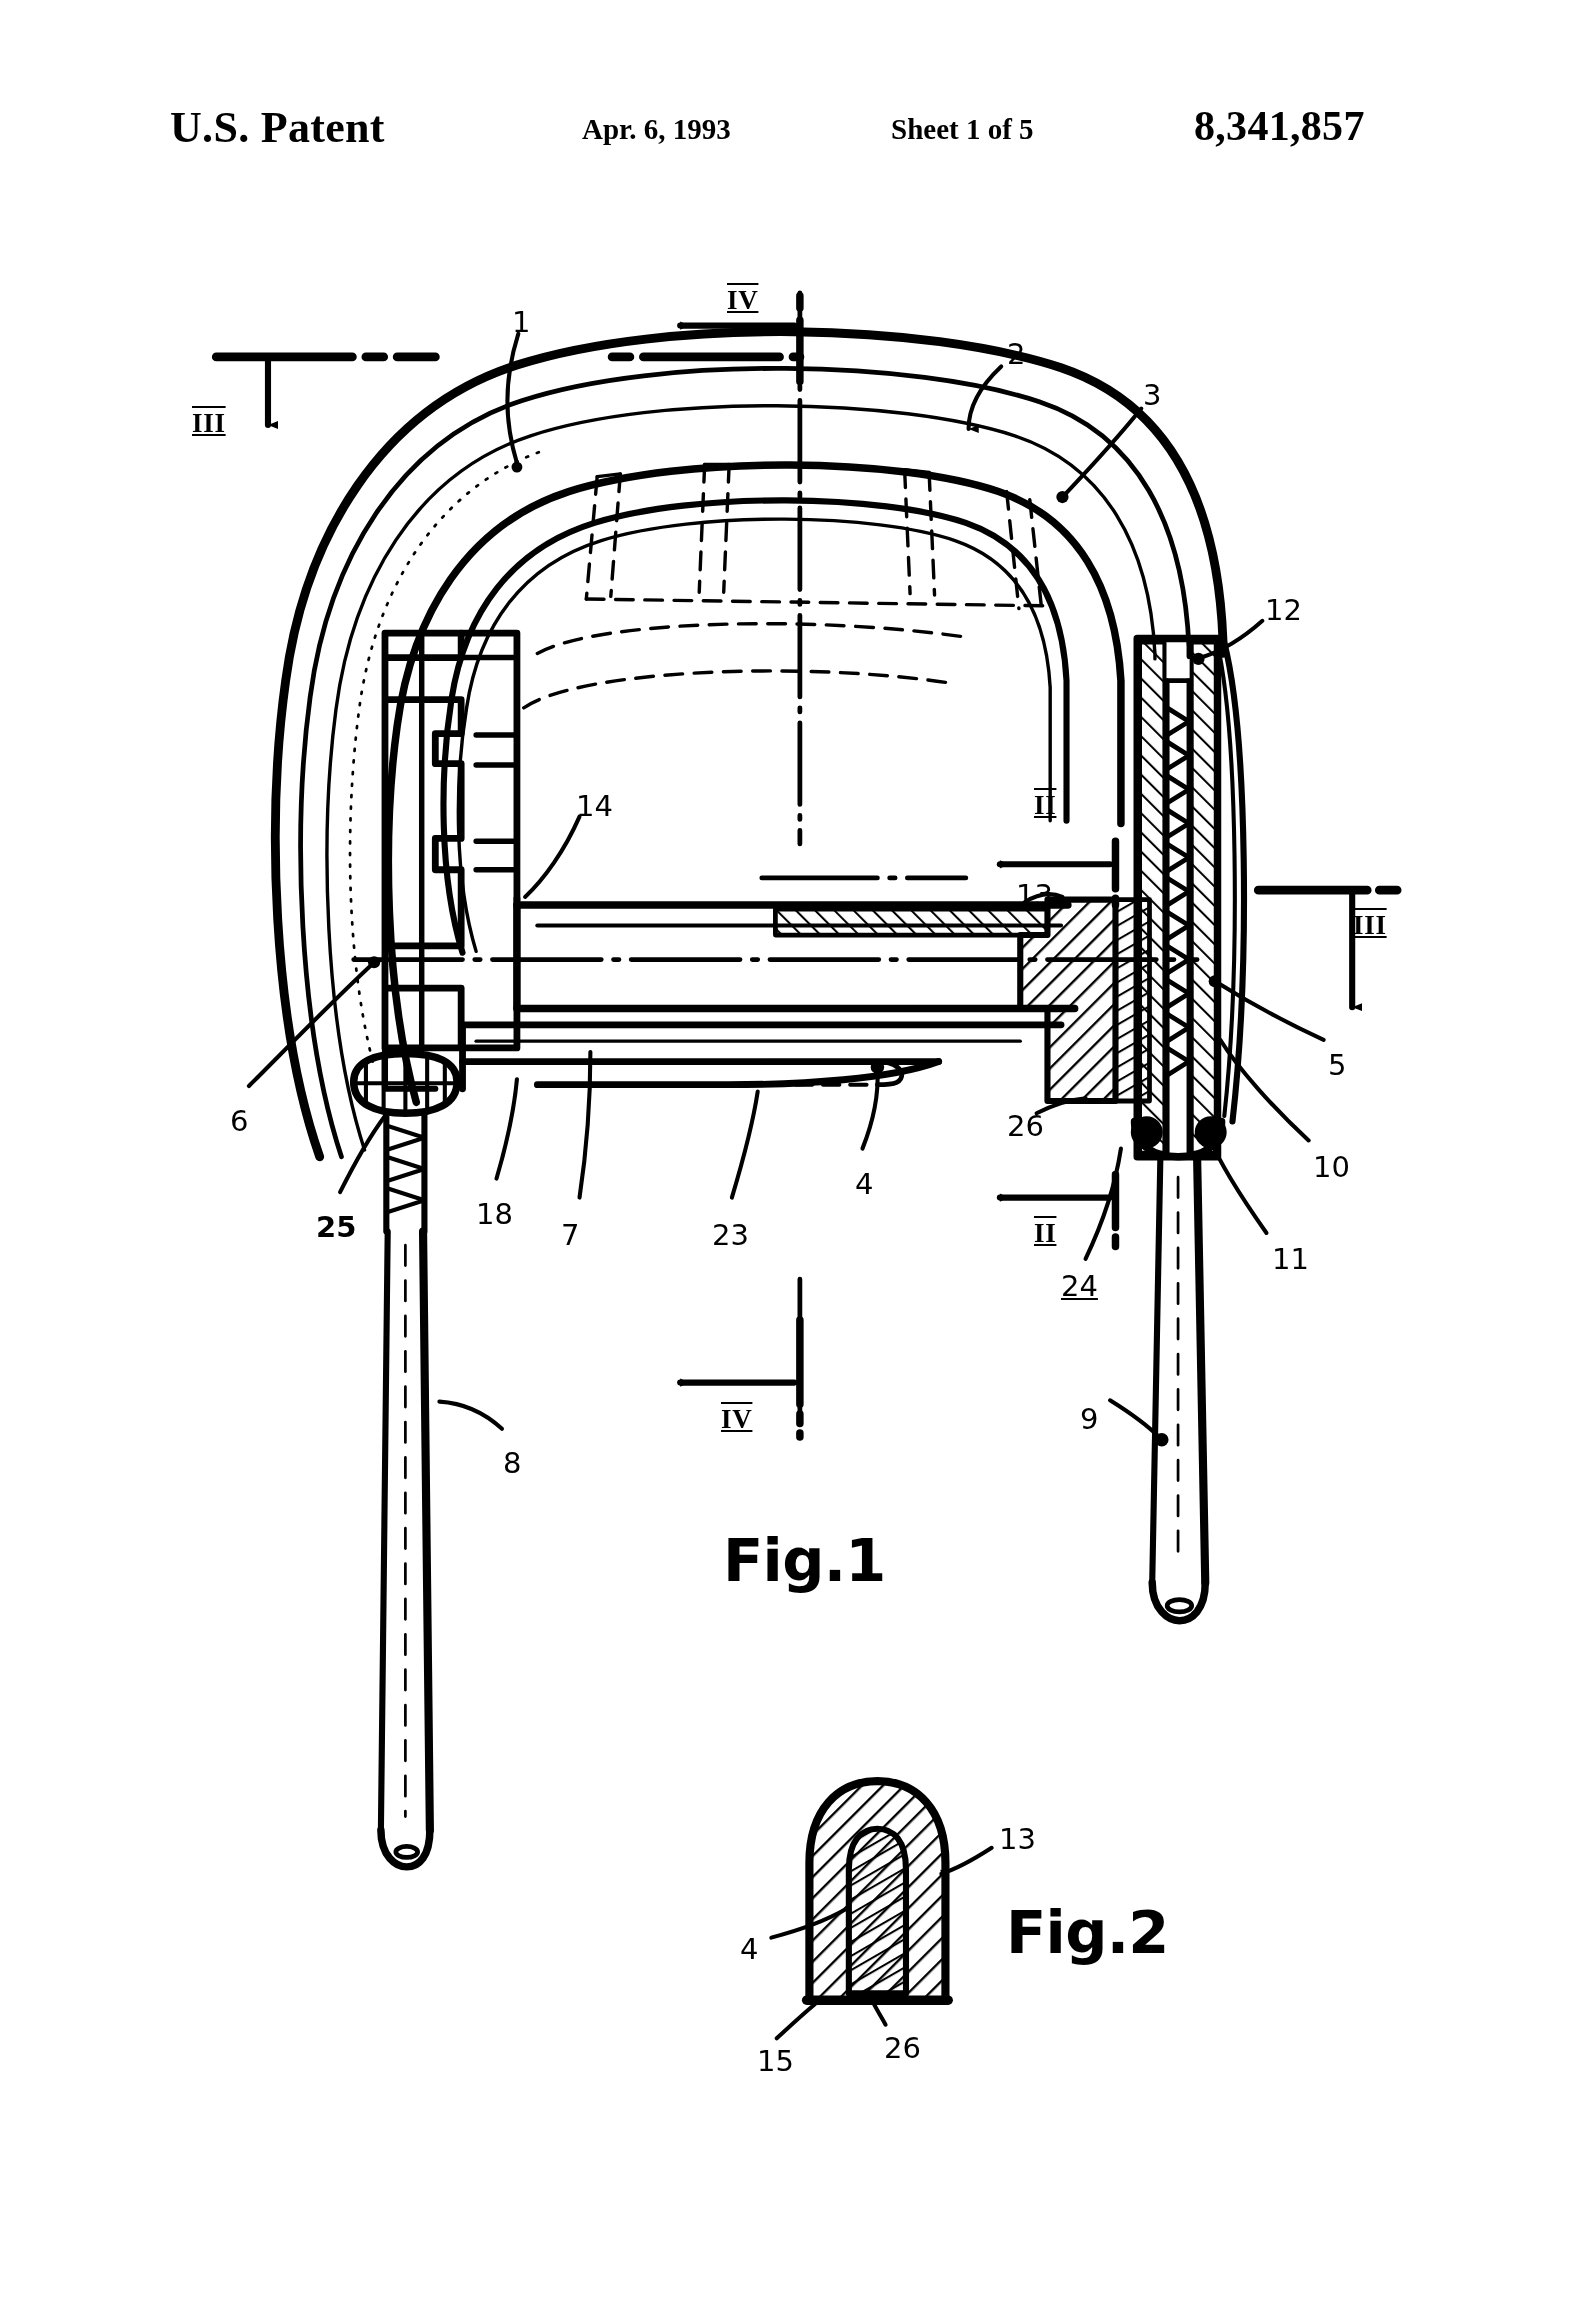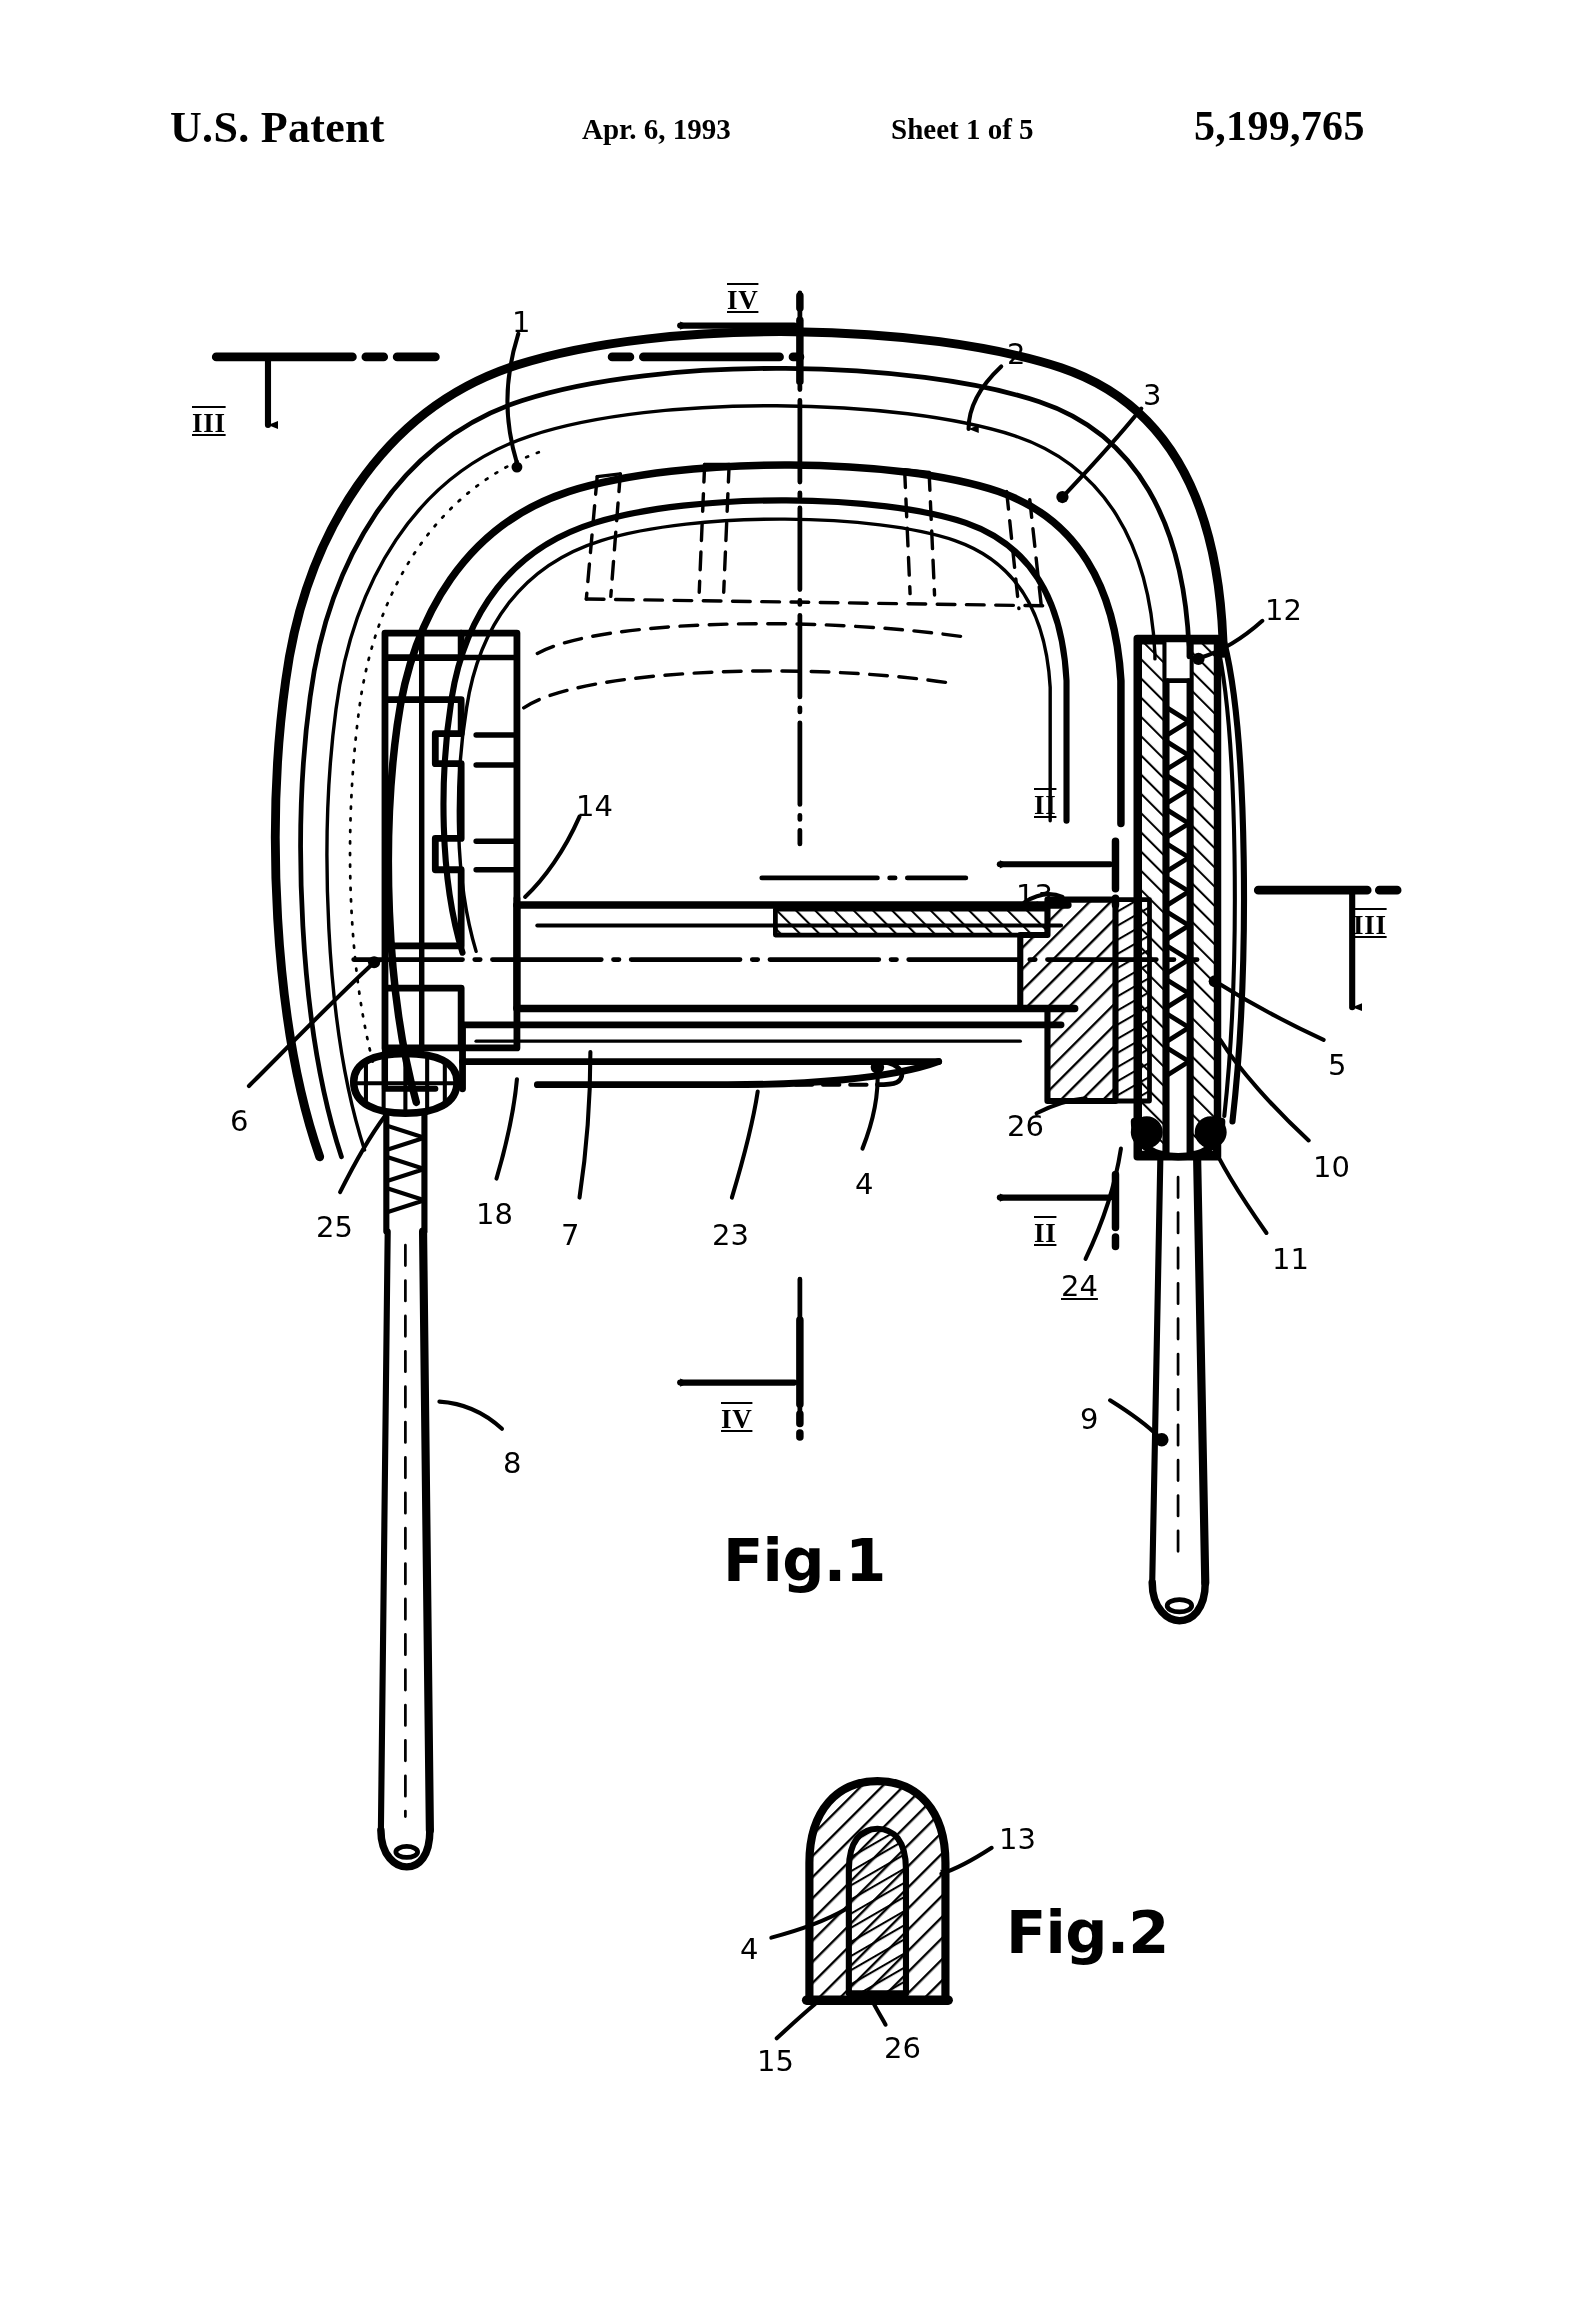--- a/index.html
+++ b/index.html
@@ -111,21 +111,21 @@
     letter-spacing: 0.7px;
   }
 </style>
 </head>
 <body>
 
 <div id="patent-header">
   <div class="hdr-item" id="hdr-office">U.S. Patent</div>
   <div class="hdr-item" id="hdr-date">Apr. 6, 1993</div>
   <div class="hdr-item" id="hdr-sheet">Sheet 1 of 5</div>
-  <div class="hdr-item" id="hdr-number">5,199,765</div>
+  <div class="hdr-item" id="hdr-number">8,341,857</div>
 </div>
 
 <div id="drawing-canvas">
 <svg width="1578" height="2319" viewBox="0 0 2320 3408" xmlns="http://www.w3.org/2000/svg">
   <defs>
 
     <pattern id="hatchA" width="22" height="22" patternTransform="rotate(45)" patternUnits="userSpaceOnUse">
       <line x1="0" y1="0" x2="0" y2="22" stroke="#000" stroke-width="7"></line>
     </pattern>
     <pattern id="hatchB" width="20" height="20" patternTransform="rotate(-45)" patternUnits="userSpaceOnUse">
@@ -415,21 +415,21 @@
     <div class="ref-num" style="left: 1143px; top: 378px;">3</div>
     <div class="ref-num" style="left: 1265px; top: 593px;">12</div>
     <div class="ref-num" style="left: 576px; top: 789px;">14</div>
     <div class="ref-num" style="left: 1016px; top: 878px;">13</div>
     <div class="ref-num" style="left: 1328px; top: 1048px;">5</div>
     <div class="ref-num" style="left: 1313px; top: 1150px;">10</div>
     <div class="ref-num" style="left: 1272px; top: 1242px;">11</div>
     <div class="ref-num" style="left: 1007px; top: 1109px;">26</div>
     <div class="ref-num" style="left: 1061px; top: 1269px; text-decoration: underline;">24</div>
     <div class="ref-num" style="left: 230px; top: 1104px;">6</div>
-    <div class="ref-num" style="left: 316px; top: 1210px;">25</div>
+    <div class="ref-num" style="left: 316px; top: 1210px; font-weight: bold;">25</div>
     <div class="ref-num" style="left: 476px; top: 1197px;">18</div>
     <div class="ref-num" style="left: 561px; top: 1218px;">7</div>
     <div class="ref-num" style="left: 712px; top: 1218px;">23</div>
     <div class="ref-num" style="left: 855px; top: 1167px;">4</div>
     <div class="ref-num" style="left: 503px; top: 1446px;">8</div>
     <div class="ref-num" style="left: 1080px; top: 1402px;">9</div>
     <div class="ref-num" style="left: 999px; top: 1822px;">13</div>
     <div class="ref-num" style="left: 740px; top: 1932px;">4</div>
     <div class="ref-num" style="left: 757px; top: 2044px;">15</div>
     <div class="ref-num" style="left: 884px; top: 2031px;">26</div>

